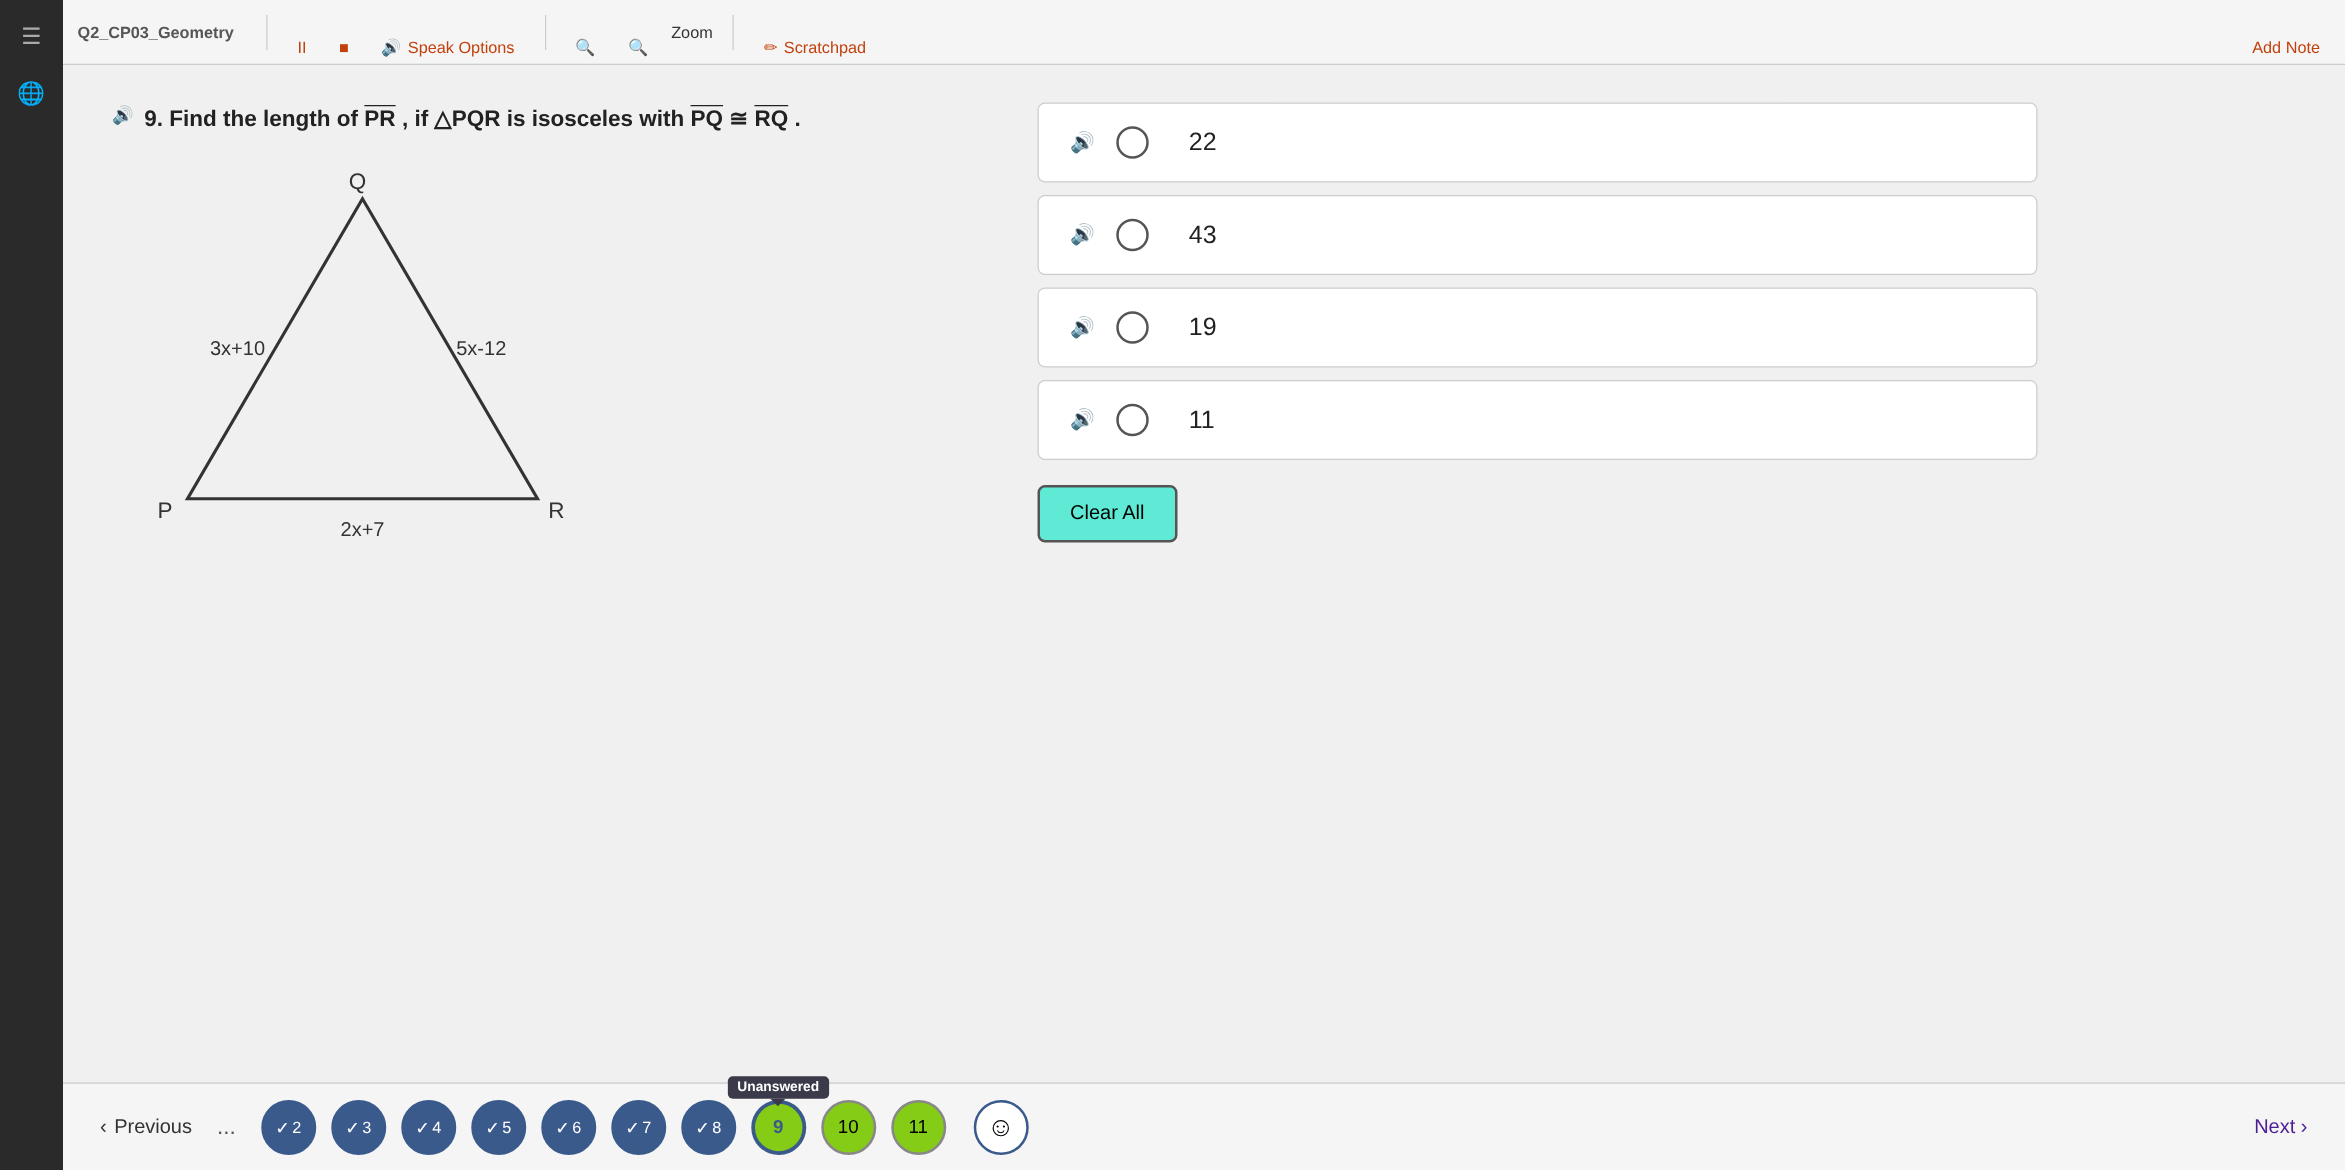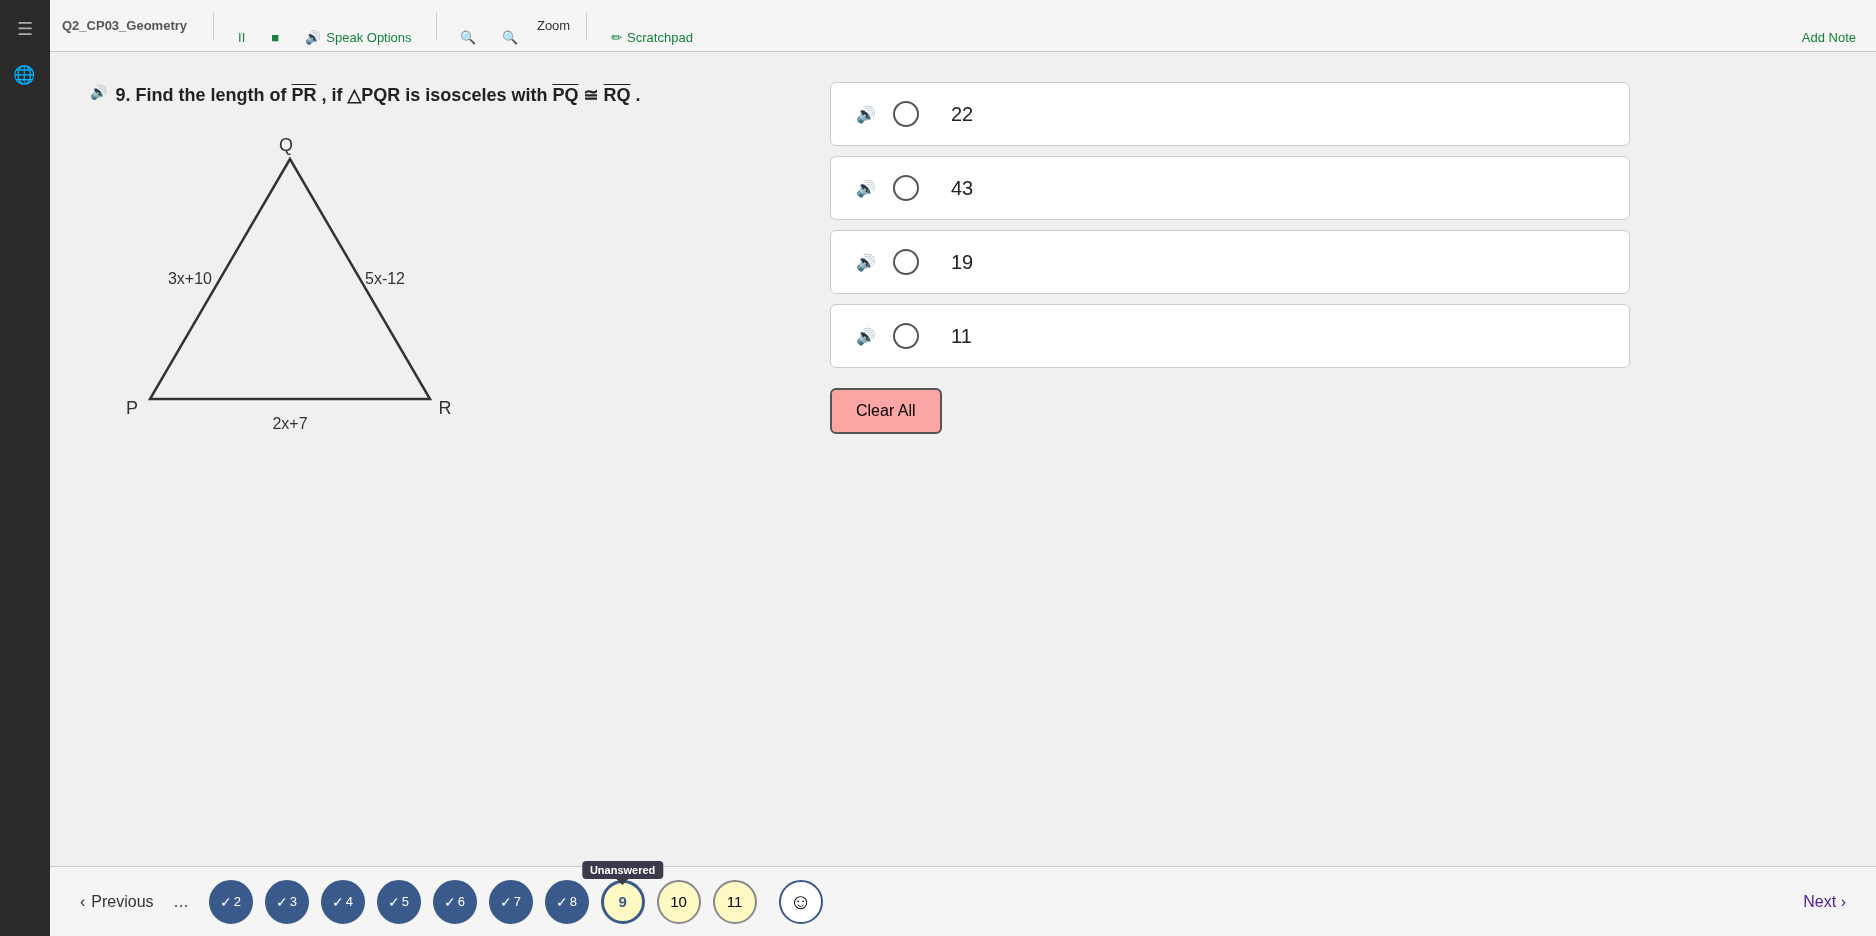--- a/index.html
+++ b/index.html
@@ -27,21 +27,21 @@
       color: #555;
       font-weight: bold;
       margin-right: 10px;
       text-align: center;
     }
     .toolbar-btn {
       display: flex;
       align-items: flex-end;
       gap: 5px;
       font-size: 13px;
-      color: #15803d;
+      color: #c2410c;
       background: none;
       border: none;
       cursor: pointer;
       padding: 4px 8px;
       margin-top: 24px;
     }
     .toolbar-divider {
       width: 1px;
       height: 28px;
       background: #ccc;
@@ -134,21 +134,21 @@
     }
     .answer-value {
       font-size: 20px;
       color: #222;
       margin-left: 20px;
     }
 
     .clear-all-btn {
       margin-top: 10px;
       padding: 12px 24px;
-      background: #fca5a5;
+      background: #5eead4;
       border: 2px solid #555;
       border-radius: 6px;
       font-size: 16px;
       cursor: pointer;
       width: fit-content;
     }
 
     
     .bottom-nav {
       background: #f5f5f5;
@@ -172,21 +172,21 @@
     .dots {
       font-size: 18px;
       color: #555;
       margin: 0 8px;
     }
     .nav-circle {
       width: 44px;
       height: 44px;
       border-radius: 50%;
       border: 2px solid #888;
-      background: #fef9c3;
+      background: #84cc16;
       display: flex;
       align-items: center;
       justify-content: center;
       font-size: 15px;
       cursor: pointer;
       position: relative;
     }
     .nav-circle.answered {
       background: #3a5a8c;
       border-color: #3a5a8c;

